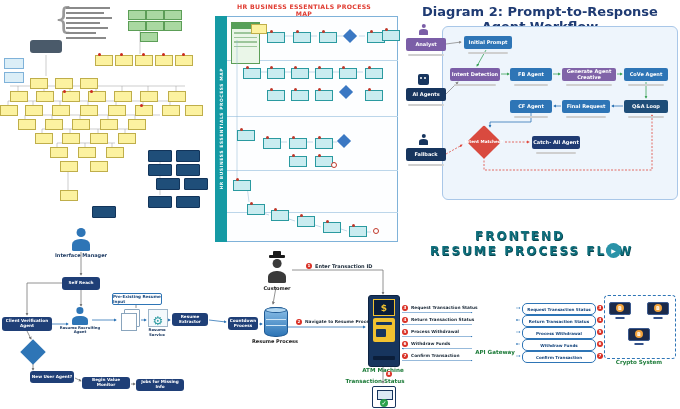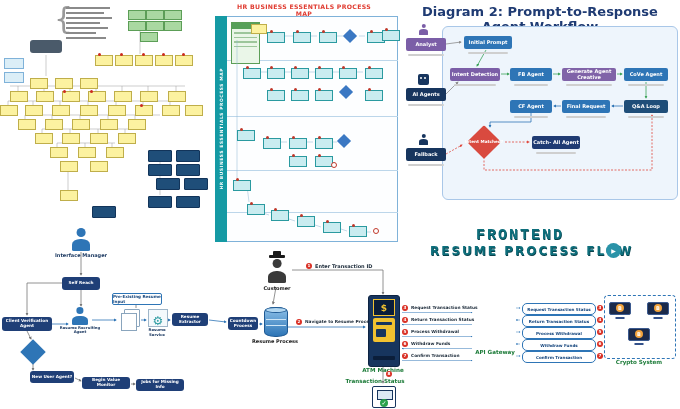--- a/index.html
+++ b/index.html
@@ -70,21 +70,21 @@
   .aw-title{position:absolute;left:0;top:4px;width:280px;text-align:center;color:#1f3b73;font-size:13px;font-weight:bold;}
   .aw-frame{position:absolute;left:42px;top:26px;width:234px;height:172px;background:#eef5fc;border:1px solid #a9c7e8;border-radius:6px;}
   .anode{position:absolute;color:#fff;font-weight:bold;font-size:5px;line-height:5.4px;display:flex;align-items:center;justify-content:center;text-align:center;border-radius:2px;padding:1px;box-sizing:border-box;}
   .cap{position:absolute;height:2px;background:#cfcfcf;border-radius:1px;}
   .dwrap{position:absolute;}
   .dsq{position:absolute;left:50%;top:50%;width:24px;height:24px;transform:translate(-50%,-50%) rotate(45deg);background:#d94a3f;border-radius:2px;}
   .dlab{position:absolute;left:0;top:0;right:0;bottom:0;display:flex;align-items:center;justify-content:center;color:#fff;font-size:4.2px;font-weight:bold;text-align:center;line-height:4.6px;}
 
   
   .rf-title{position:absolute;left:430px;top:4px;width:180px;text-align:center;color:#0e6f7c;font-weight:bold;letter-spacing:2px;text-shadow:0.6px 0.6px 0 #08424c;}
-  .rf-t1{font-size:15px;line-height:14px;font-family:Liberation Mono, monospace;}
+  .rf-t1{font-size:12px;line-height:14px;}
   .rf-t2{font-size:12px;line-height:16px;white-space:nowrap;}
   .play{position:absolute;left:606px;top:18px;width:15px;height:15px;border-radius:50%;background:#2a93a8;color:#fff;font-size:6px;line-height:15px;text-align:center;}
 
   
   .note{position:absolute;left:62px;top:5px;width:56px;height:36px;}
   .note .br{position:absolute;left:-8px;top:-4px;font-size:30px;color:#999;font-weight:normal;}
   .note .ln{position:absolute;height:1.5px;background:#8a8a8a;}
   .startbox{position:absolute;left:30px;top:40px;width:32px;height:13px;background:#4a5a6a;border-radius:3px;}
 </style>
 </head>

